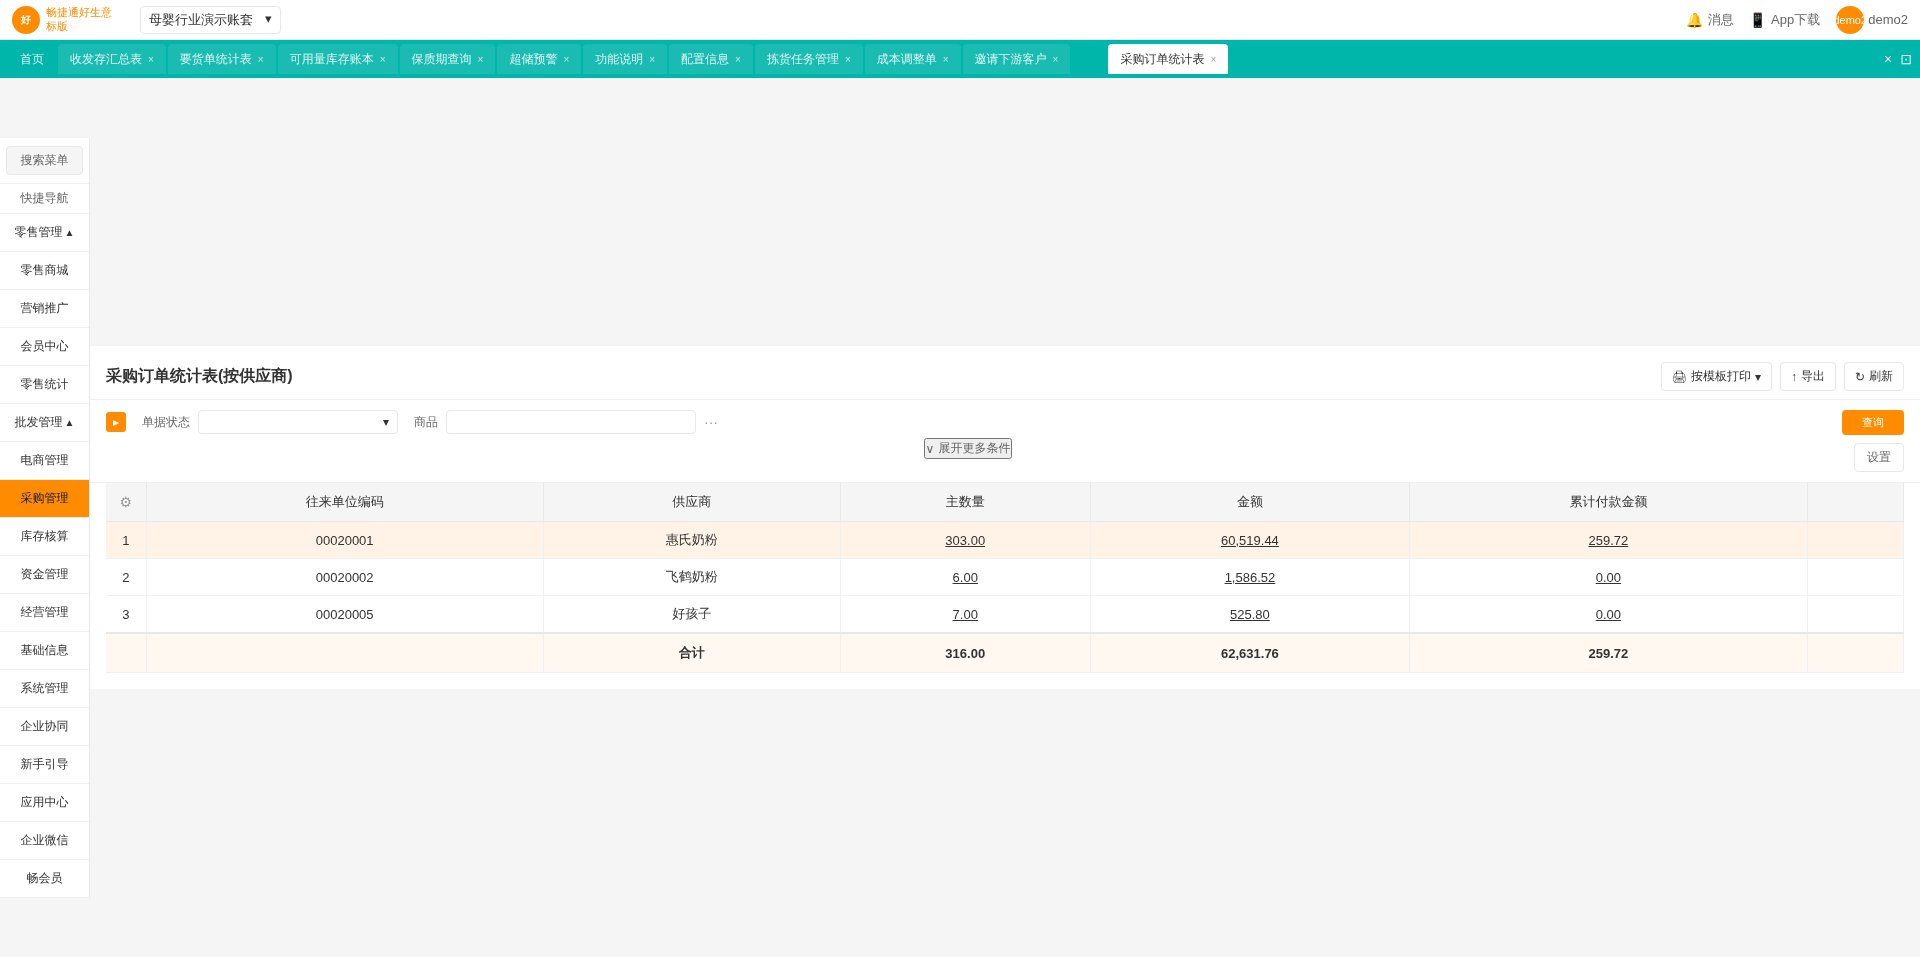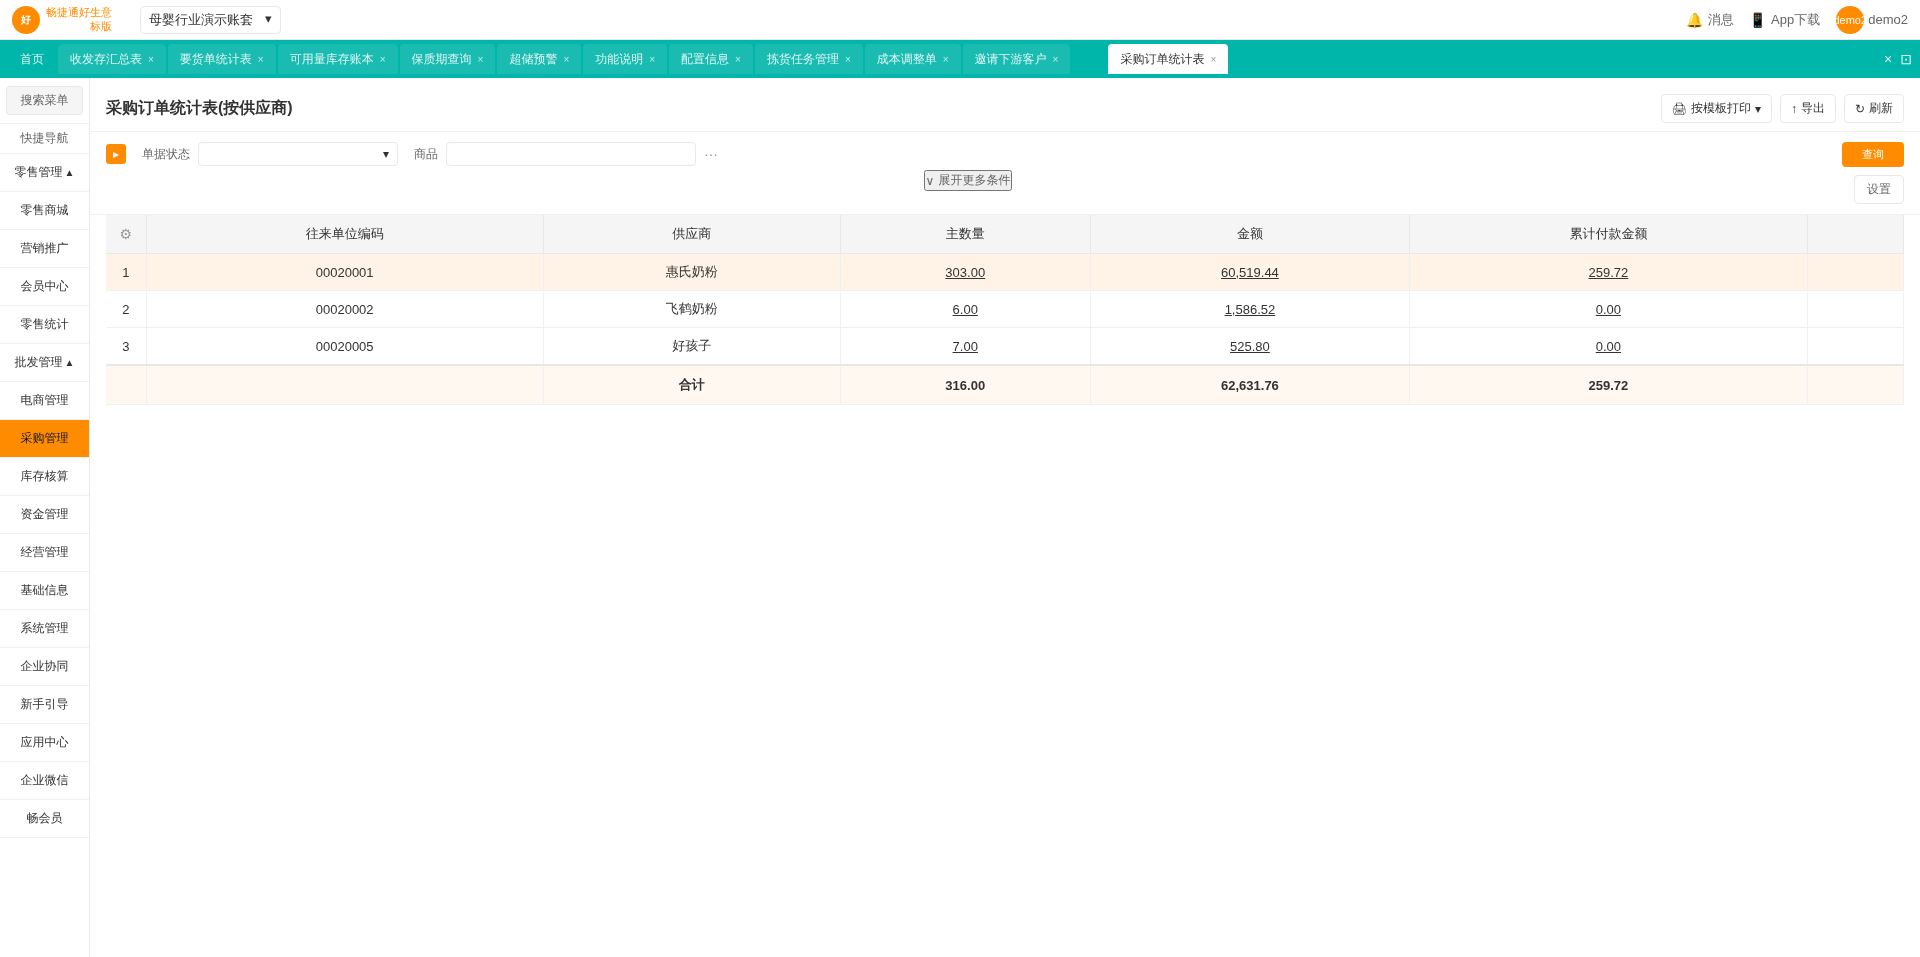--- a/index.html
+++ b/index.html
@@ -3,38 +3,38 @@
   <meta charset="utf-8">
   <style>
     * { margin: 0; padding: 0; box-sizing: border-box; }
     body { font-family: 'Microsoft YaHei', Arial, sans-serif; font-size: 13px; background: #f5f5f5; color: #333; width: 1920px; height: 957px; overflow: hidden; display: flex; flex-direction: column; }
 
     
     .top-bar { height: 40px; background: #fff; display: flex; align-items: center; justify-content: space-between; padding: 0 12px; border-bottom: 1px solid #e8e8e8; flex-shrink: 0; }
     .top-bar-left { display: flex; align-items: center; gap: 8px; }
     .logo-area { display: flex; align-items: center; gap: 6px; }
     .logo-icon { width: 28px; height: 28px; background: #ff8c00; border-radius: 50%; display: flex; align-items: center; justify-content: center; color: #fff; font-size: 10px; font-weight: bold; }
-    .logo-text { font-size: 11px; color: #ff8c00; line-height: 1.2; text-align: right; }
+    .logo-text { font-size: 11px; color: #ff8c00; line-height: 1.2; }
     .company-selector { display: flex; align-items: flex-start; gap: 12px; color: #333; font-size: 13px; cursor: pointer; padding: 4px 8px; border: 1px solid #e8e8e8; border-radius: 4px; margin-left: 20px; }
     .top-bar-right { display: flex; align-items: center; gap: 16px; }
     .top-right-item { display: flex; align-items: center; gap: 4px; color: #666; font-size: 13px; cursor: pointer; }
     .avatar { width: 28px; height: 28px; background: #ff8c00; border-radius: 50%; display: flex; align-items: center; justify-content: center; color: #fff; font-size: 11px; overflow: hidden; }
 
     
     .nav-tabs { height: 38px; background: #00b5aa; display: flex; align-items: center; padding: 0 8px; gap: 2px; flex-shrink: 0; overflow: hidden; }
     .nav-tab { height: 30px; padding: 0 12px; border-radius: 4px 4px 0 0; display: flex; align-items: center; gap: 4px; color: rgba(255,255,255,0.85); font-size: 12px; cursor: pointer; white-space: nowrap; background: rgba(255,255,255,0.1); }
     .nav-tab.active { background: #fff; color: #333; border-radius: 4px 4px 0 0; margin-left: 36px; }
     .nav-tab.home { background: transparent; }
     .nav-tab-close { color: rgba(255,255,255,0.7); font-size: 10px; margin-left: 2px; }
     .nav-tab.active .nav-tab-close { color: #999; }
     .nav-tab-actions { margin-left: auto; display: flex; align-items: center; gap: 8px; }
     .nav-tab-action-btn { color: rgba(255,255,255,0.9); cursor: pointer; font-size: 14px; }
 
     
-    .main-layout { display: flex; flex: 1; overflow: hidden; }
+    .main-layout { display: flex; flex: 1; overflow: hidden; align-items: center; }
 
     
     .sidebar { width: 90px; background: #fff; border-right: 1px solid #e8e8e8; display: flex; flex-direction: column; flex-shrink: 0; overflow-y: auto; }
     .sidebar-search { padding: 8px 6px; border-bottom: 1px solid #f0f0f0; }
     .sidebar-search-btn { width: 100%; padding: 5px; background: #f5f5f5; border: 1px solid #e8e8e8; border-radius: 4px; text-align: center; color: #666; font-size: 12px; cursor: pointer; }
     .sidebar-nav-btn { padding: 6px; text-align: center; border-bottom: 1px solid #f0f0f0; color: #666; font-size: 12px; cursor: pointer; }
     .sidebar-item { padding: 10px 6px; text-align: center; color: #333; font-size: 12px; cursor: pointer; border-bottom: 1px solid #f0f0f0; }
     .sidebar-item.active { background: #ff8c00; color: #0f172a; }
     .sidebar-item.has-arrow { display: flex; align-items: center; justify-content: center; gap: 2px; }
     .sidebar-item-arrow { font-size: 10px; }

